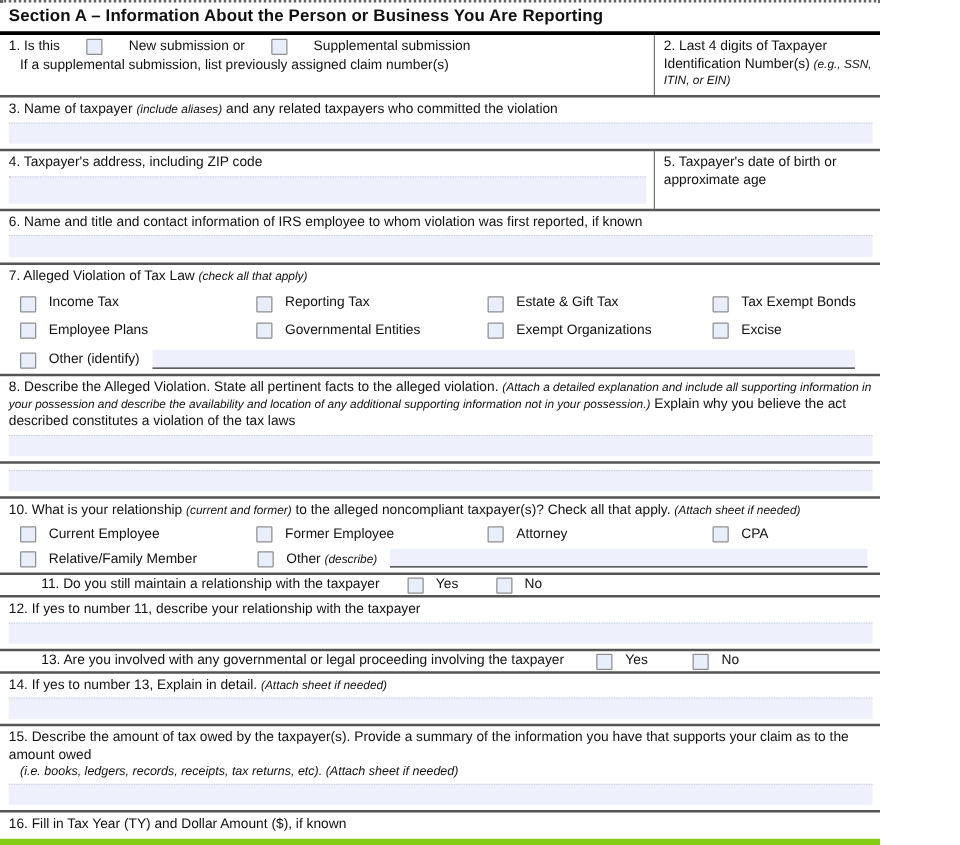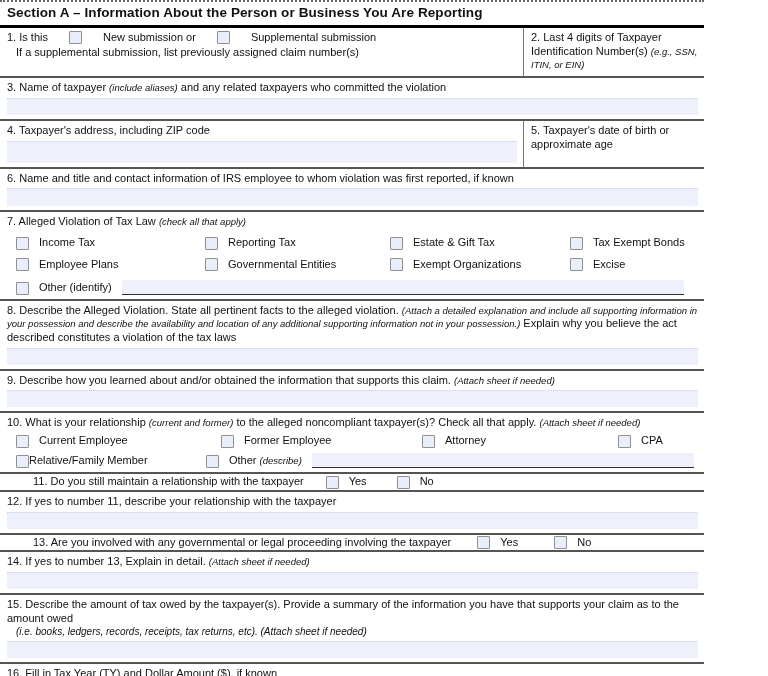--- a/index.html
+++ b/index.html
@@ -136,50 +136,47 @@
   </div>
 
   <div class="row">
     <div class="wrap">
       <span>8. Describe the Alleged Violation. State all pertinent facts to the alleged violation. </span><span class="it">(Attach a detailed explanation and include all supporting information in your possession and describe the availability and location of any additional supporting information not in your possession.)</span><span> Explain why you believe the act described constitutes a violation of the tax laws</span>
     </div>
     <div class="fld block"></div>
   </div>
 
   <div class="row">
-    <div>
-      <span>9. Describe how you learned about and/or obtained the information that supports this claim. </span><span class="it">(Attach sheet if needed)</span>
-    </div>
     <div class="fld block" style="margin-top:2px;"></div>
   </div>
 
   <div class="row">
     <div>
       <span>10. What is your relationship </span><span class="it">(current and former)</span><span> to the alleged noncompliant taxpayer(s)? Check all that apply. </span><span class="it">(Attach sheet if needed)</span>
     </div>
-    <div class="cbgrid" style="margin-top:5px;row-gap:0;gap:16px;">
+    <div class="cbgrid" style="margin-top:5px;row-gap:0;">
       <div class="opt">
           <span class="cb"></span>
           <span>Current Employee</span>
         </div>
       <div class="opt">
           <span class="cb"></span>
           <span>Former Employee</span>
         </div>
       <div class="opt">
           <span class="cb"></span>
           <span>Attorney</span>
         </div>
       <div class="opt">
           <span class="cb"></span>
           <span>CPA</span>
         </div>
     </div>
     <div class="other-row" style="margin-top:5px;">
-      <span style="display:flex;align-items:center;width:180px;flex:0 0 180px;">
+      <span style="display:flex;align-items:center;gap:10px;width:180px;flex:0 0 180px;">
         <span class="cb"></span>
         <span>Relative/Family Member</span>
       </span>
       <span class="cb"></span>
       <span><span>Other </span><span class="it">(describe)</span></span>
       <span class="ufld" style="margin-right:4px;"></span>
     </div>
   </div>
 
   <div class="row yn">

